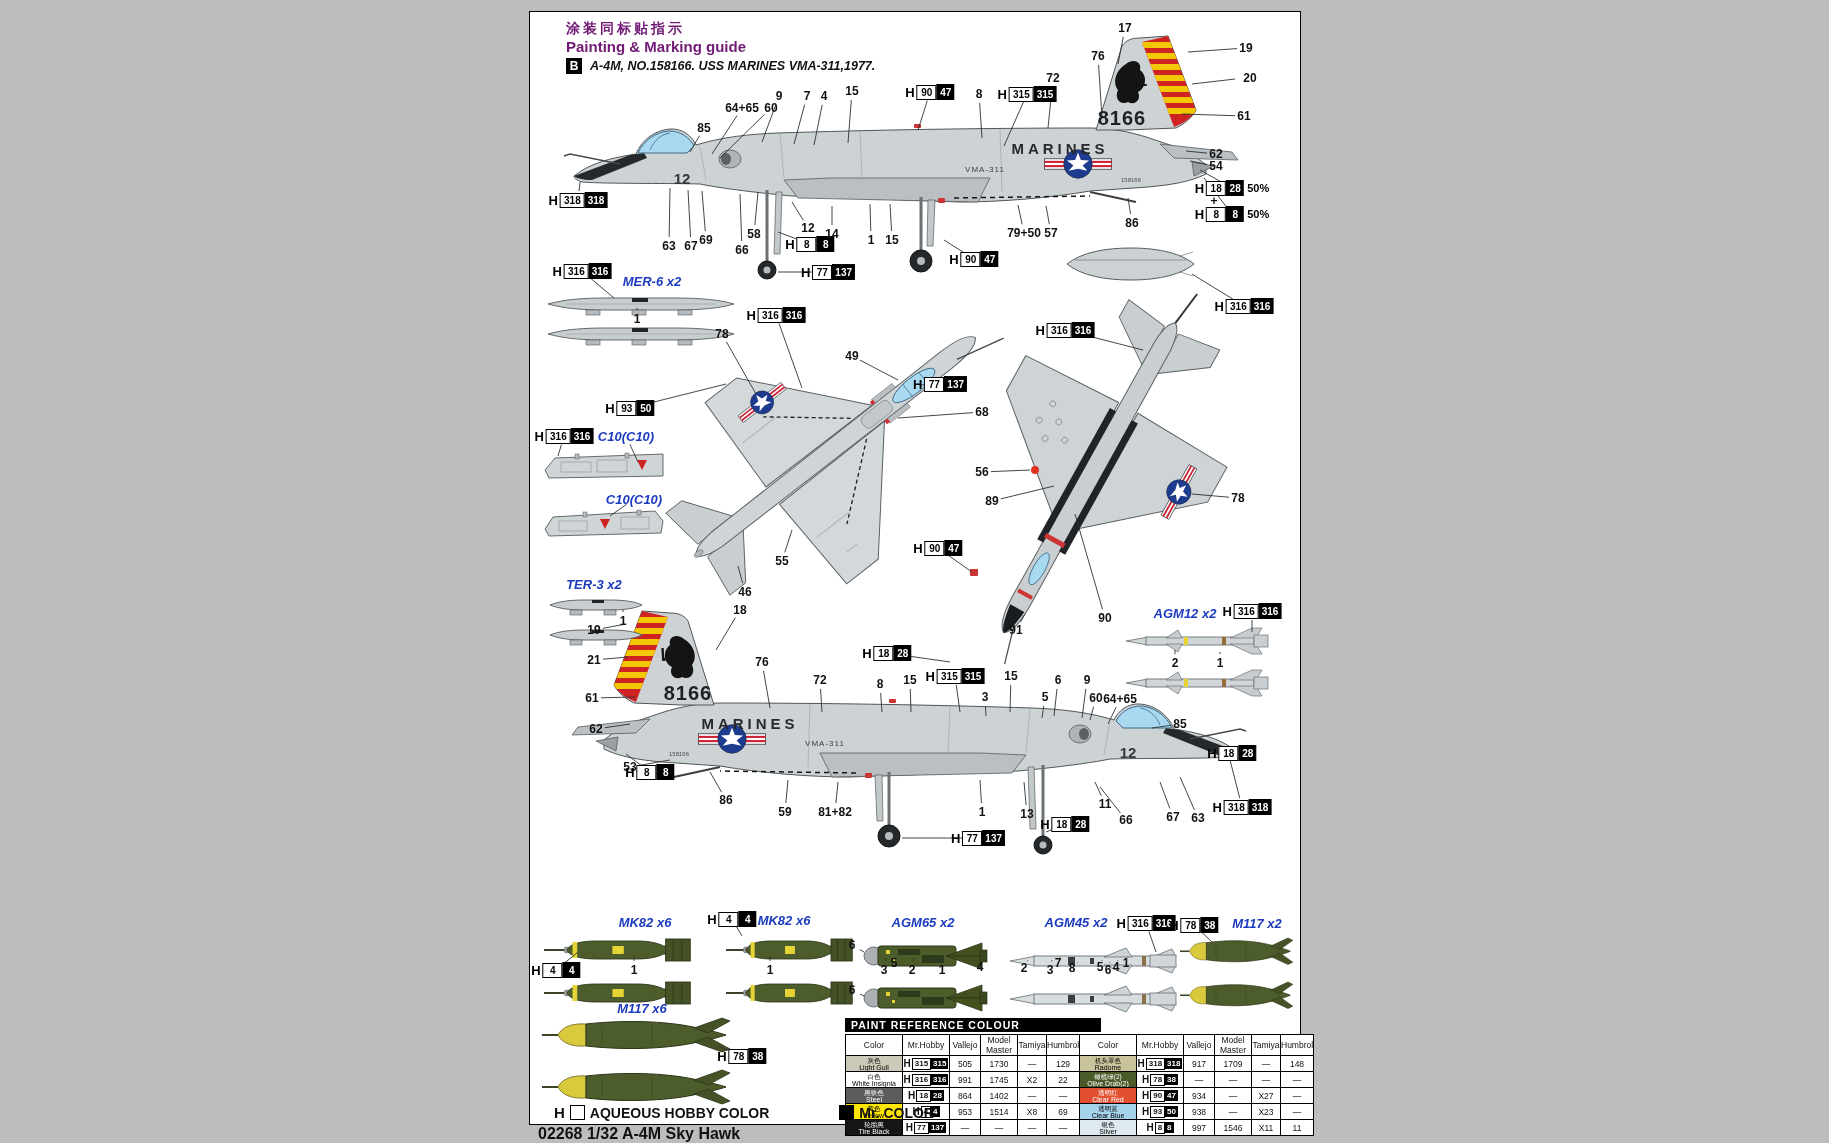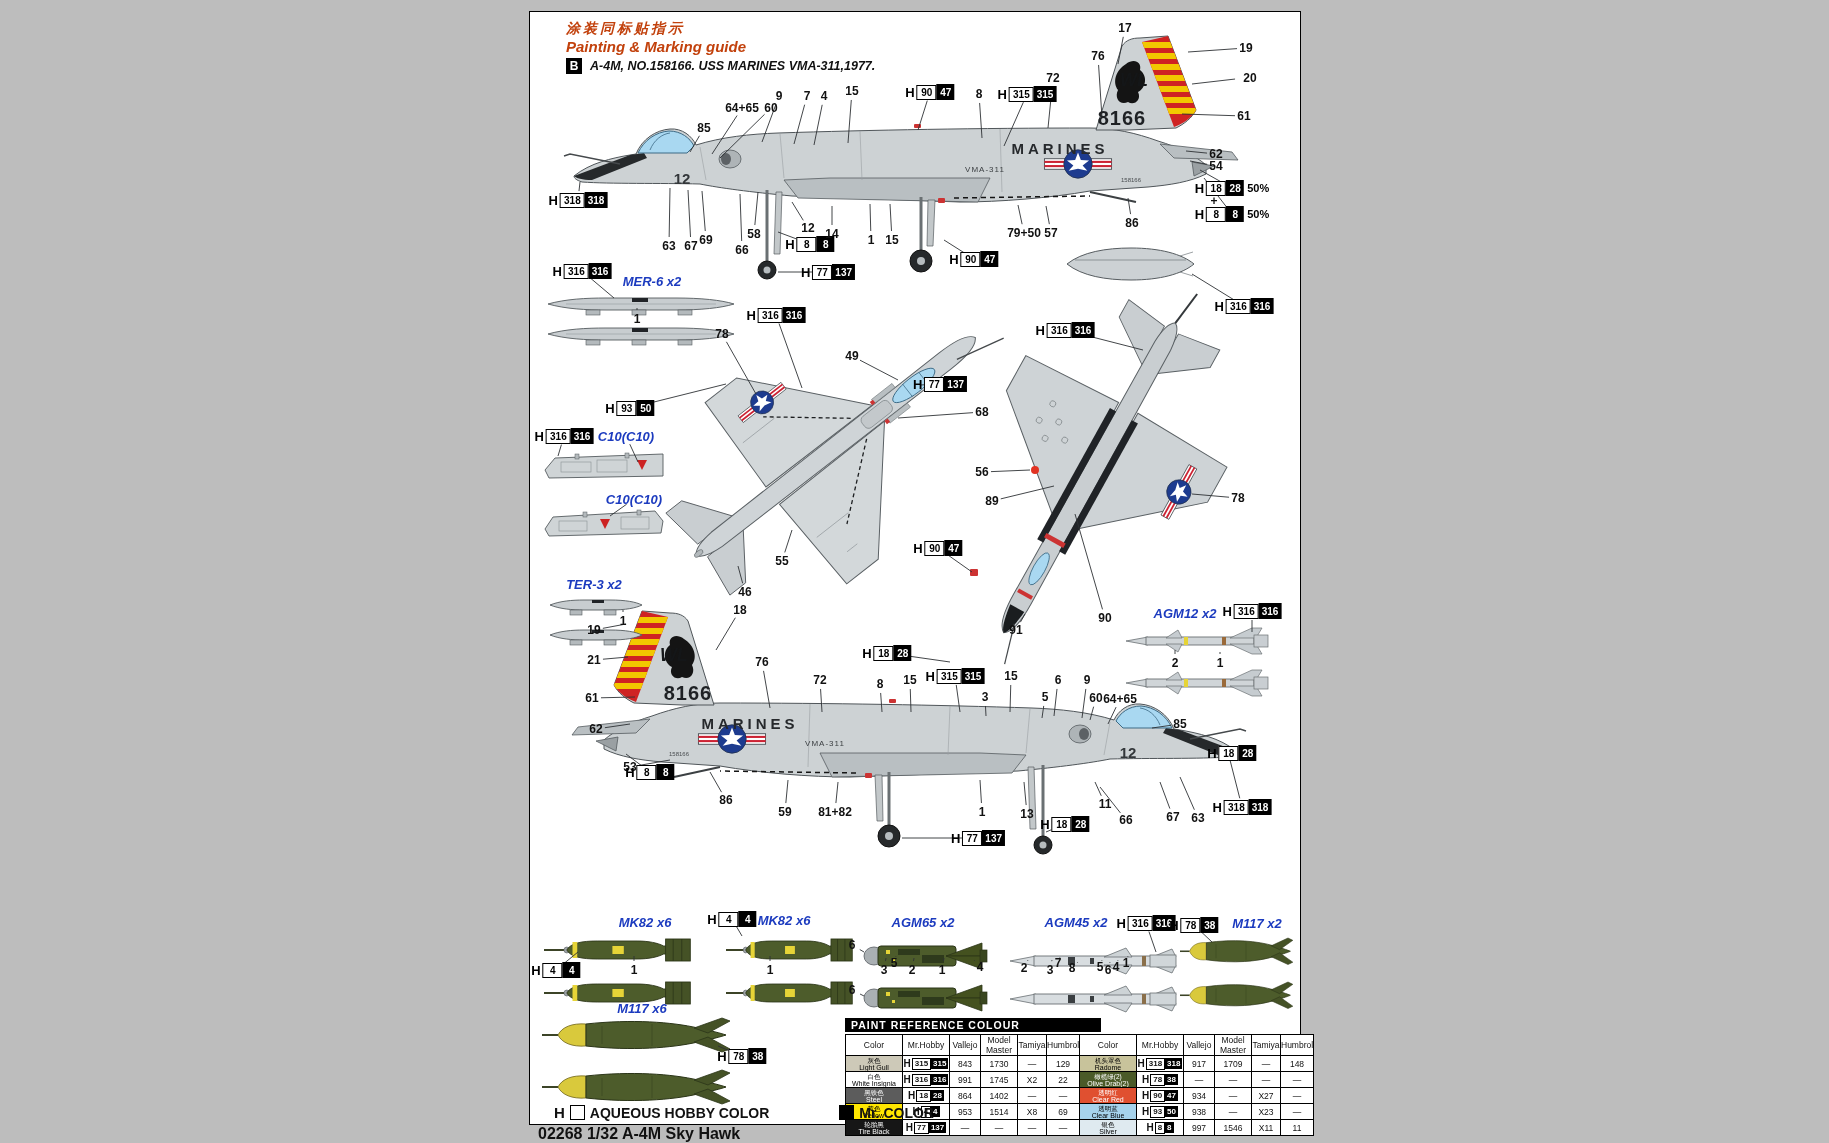--- a/index.html
+++ b/index.html
@@ -2,21 +2,21 @@
 <html><head>
 <meta charset="utf-8">
 <style>
   html,body{margin:0;padding:0;}
   body{width:1829px;height:1143px;background:#bdbdbd;position:relative;overflow:hidden;
        font-family:"Liberation Sans",sans-serif;}
   #page{position:absolute;left:529px;top:11px;width:770px;height:1112px;background:#fff;
         border:1.5px solid #000;box-sizing:content-box;}
   #art,#leaders{position:absolute;left:0;top:0;width:770px;height:1112px;}
   #art{z-index:1;} #leaders{z-index:5;pointer-events:none;}
-  .hdr{position:absolute;z-index:6;color:#c2410c;font-style:italic;}
+  .hdr{position:absolute;z-index:6;color:#701a75;}
   .hdr-zh{left:36px;top:8px;font-size:14px;font-weight:bold;letter-spacing:3px;}
   .hdr-en{left:36px;top:26px;font-size:15px;font-weight:bold;}
   .variant{position:absolute;left:36px;top:46px;z-index:6;display:flex;align-items:center;gap:8px;}
   .vbox{width:16px;height:16px;background:#000;color:#fff;font-size:12px;font-weight:bold;
         display:flex;align-items:center;justify-content:center;}
   .vtitle{font-size:12.5px;font-weight:bold;font-style:italic;color:#111;}
   .ov{position:absolute;transform:translate(-50%,-50%);white-space:nowrap;z-index:6;}
   .num{font-size:12px;font-weight:bold;color:#111;}
   .label{font-size:13px;font-weight:bold;font-style:italic;color:#1c3bbf;}
   .chip{display:flex;align-items:center;font-weight:bold;color:#000;}
@@ -452,21 +452,21 @@
           <tr>
             <td class="sw" style="background: rgb(205, 201, 184); color: rgb(0, 0, 0);">
               <div class="zh">灰色</div>
               <div class="en">Light Gull</div>
             </td>
             <td><span class="mini-chip">
                 <span class="ch">H</span>
                 <span class="ca">315</span>
                 <span class="cm">315</span>
               </span></td>
-            <td>843</td>
+            <td>505</td>
             <td>1730</td>
             <td>—</td>
             <td>129</td>
             <td class="sw" style="background: rgb(200, 195, 155); color: rgb(0, 0, 0);">
               <div class="zh">机头罩色</div>
               <div class="en">Radome</div>
             </td>
             <td><span class="mini-chip">
                 <span class="ch">H</span>
                 <span class="ca">318</span>

